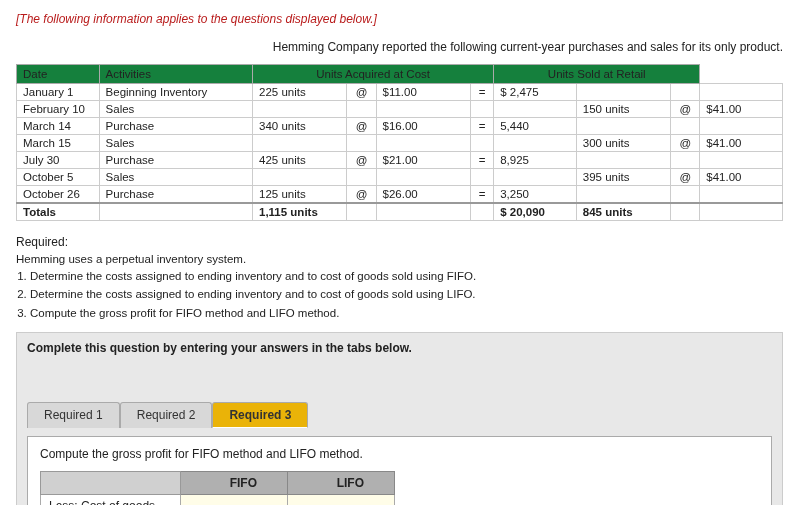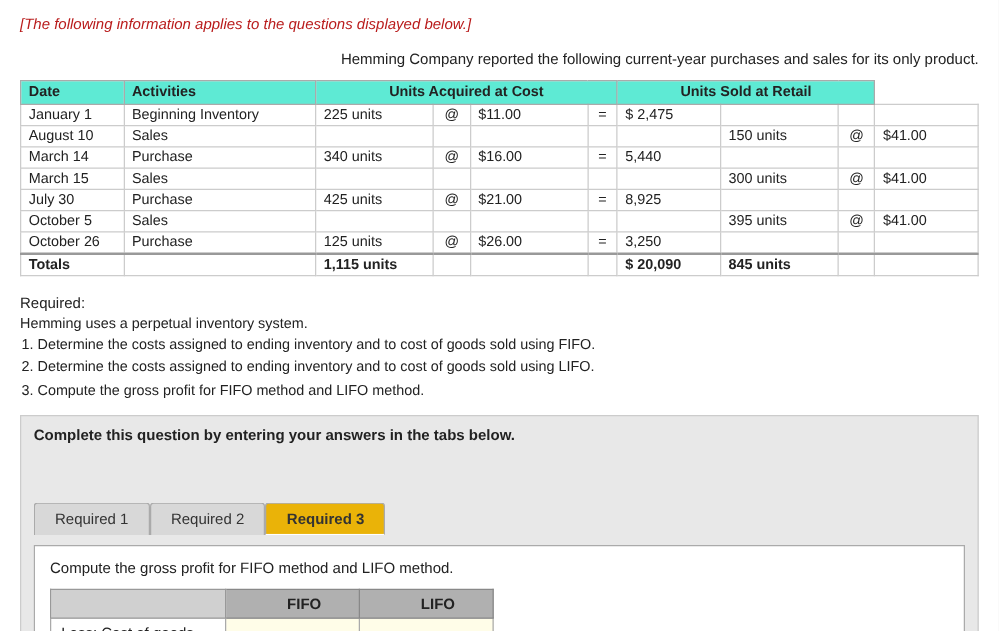--- a/index.html
+++ b/index.html
@@ -30,25 +30,25 @@
       text-align: right;
     }
     
     .activities-table {
       width: 100%;
       border-collapse: collapse;
       margin-bottom: 14px;
       font-size: 11.5px;
     }
     .activities-table th {
-      background: #5eead4;
+      background: #15803d;
       border: 1px solid #aaa;
       padding: 3px 6px;
       text-align: left;
-      font-weight: bold;
+      font-weight: normal;
     }
     .activities-table td {
       border: 1px solid #ccc;
       padding: 2px 6px;
       background: #fff;
     }
     .activities-table tr.totals-row td {
       font-weight: bold;
       border-top: 2px solid #999;
     }
@@ -184,21 +184,21 @@
           <td class="col-units">225 units</td>
           <td class="col-at">@</td>
           <td class="col-price">$11.00</td>
           <td class="col-eq">=</td>
           <td class="col-cost">$ 2,475</td>
           <td class="col-sold-units"></td>
           <td class="col-sold-at"></td>
           <td class="col-sold-price"></td>
         </tr>
         <tr>
-          <td class="col-date">August 10</td>
+          <td class="col-date">February 10</td>
           <td class="col-activity">Sales</td>
           <td class="col-units"></td>
           <td class="col-at"></td>
           <td class="col-price"></td>
           <td class="col-eq"></td>
           <td class="col-cost"></td>
           <td class="col-sold-units">150 units</td>
           <td class="col-sold-at">@</td>
           <td class="col-sold-price">$41.00</td>
         </tr>

